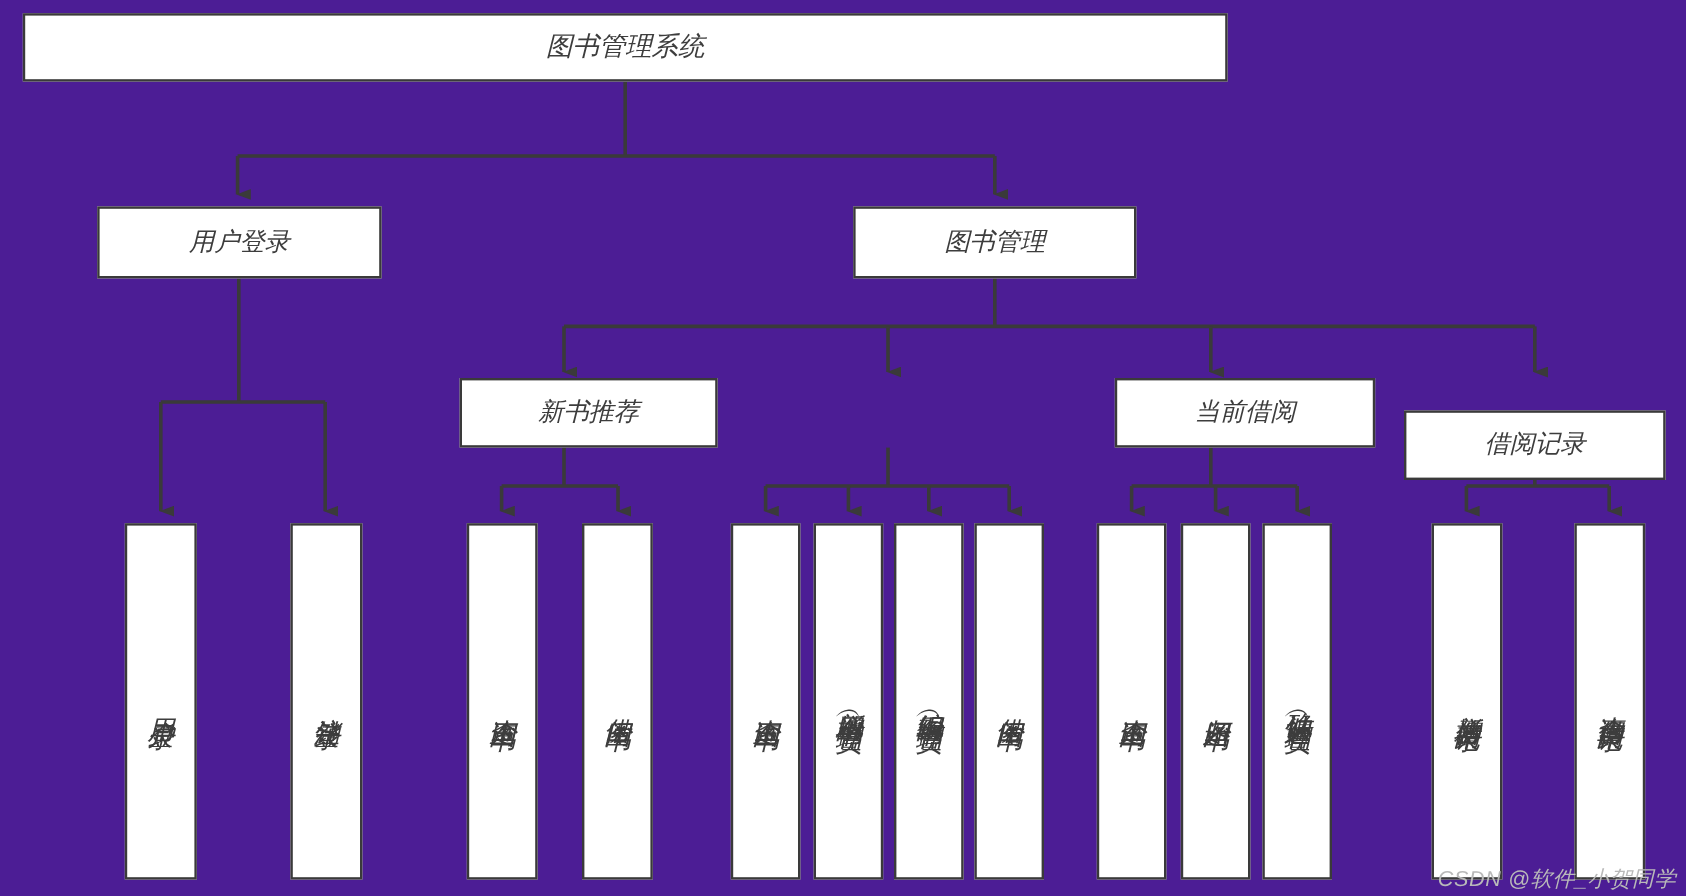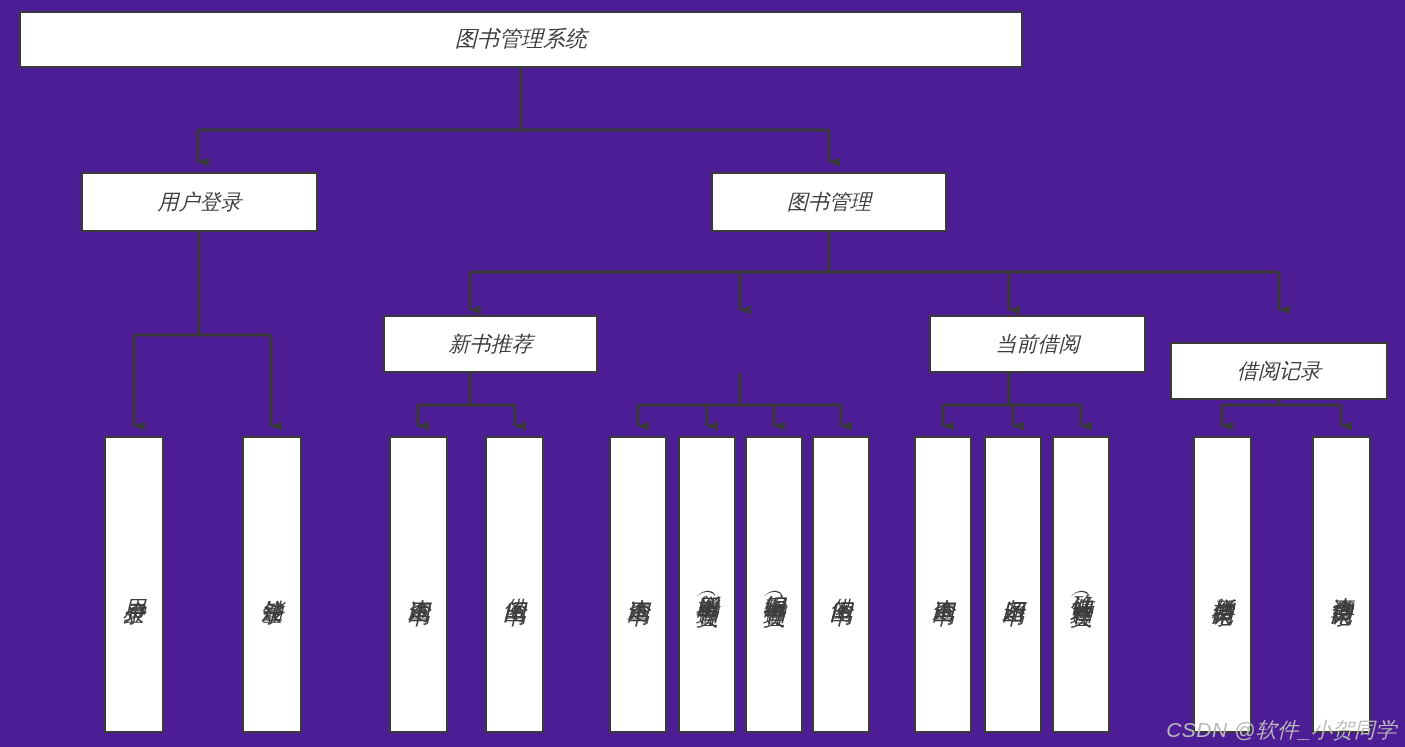--- a/index.html
+++ b/index.html
@@ -61,21 +61,21 @@
     writing-mode: vertical-rl;
     text-orientation: upright;
     letter-spacing: 2px;
     line-height: 1;
     max-height: 100%;
   }
   .watermark {
     position: absolute;
     right: 8px;
     bottom: 3px;
-    font-size: 21px;
+    font-size: 18px;
     color: #b9b9b9;
     font-family: "Liberation Sans", "DejaVu Sans", sans-serif;
     letter-spacing: 0.5px;
     pointer-events: none;
     user-select: none;
   }
 </style>
 </head>
 <body>
 

